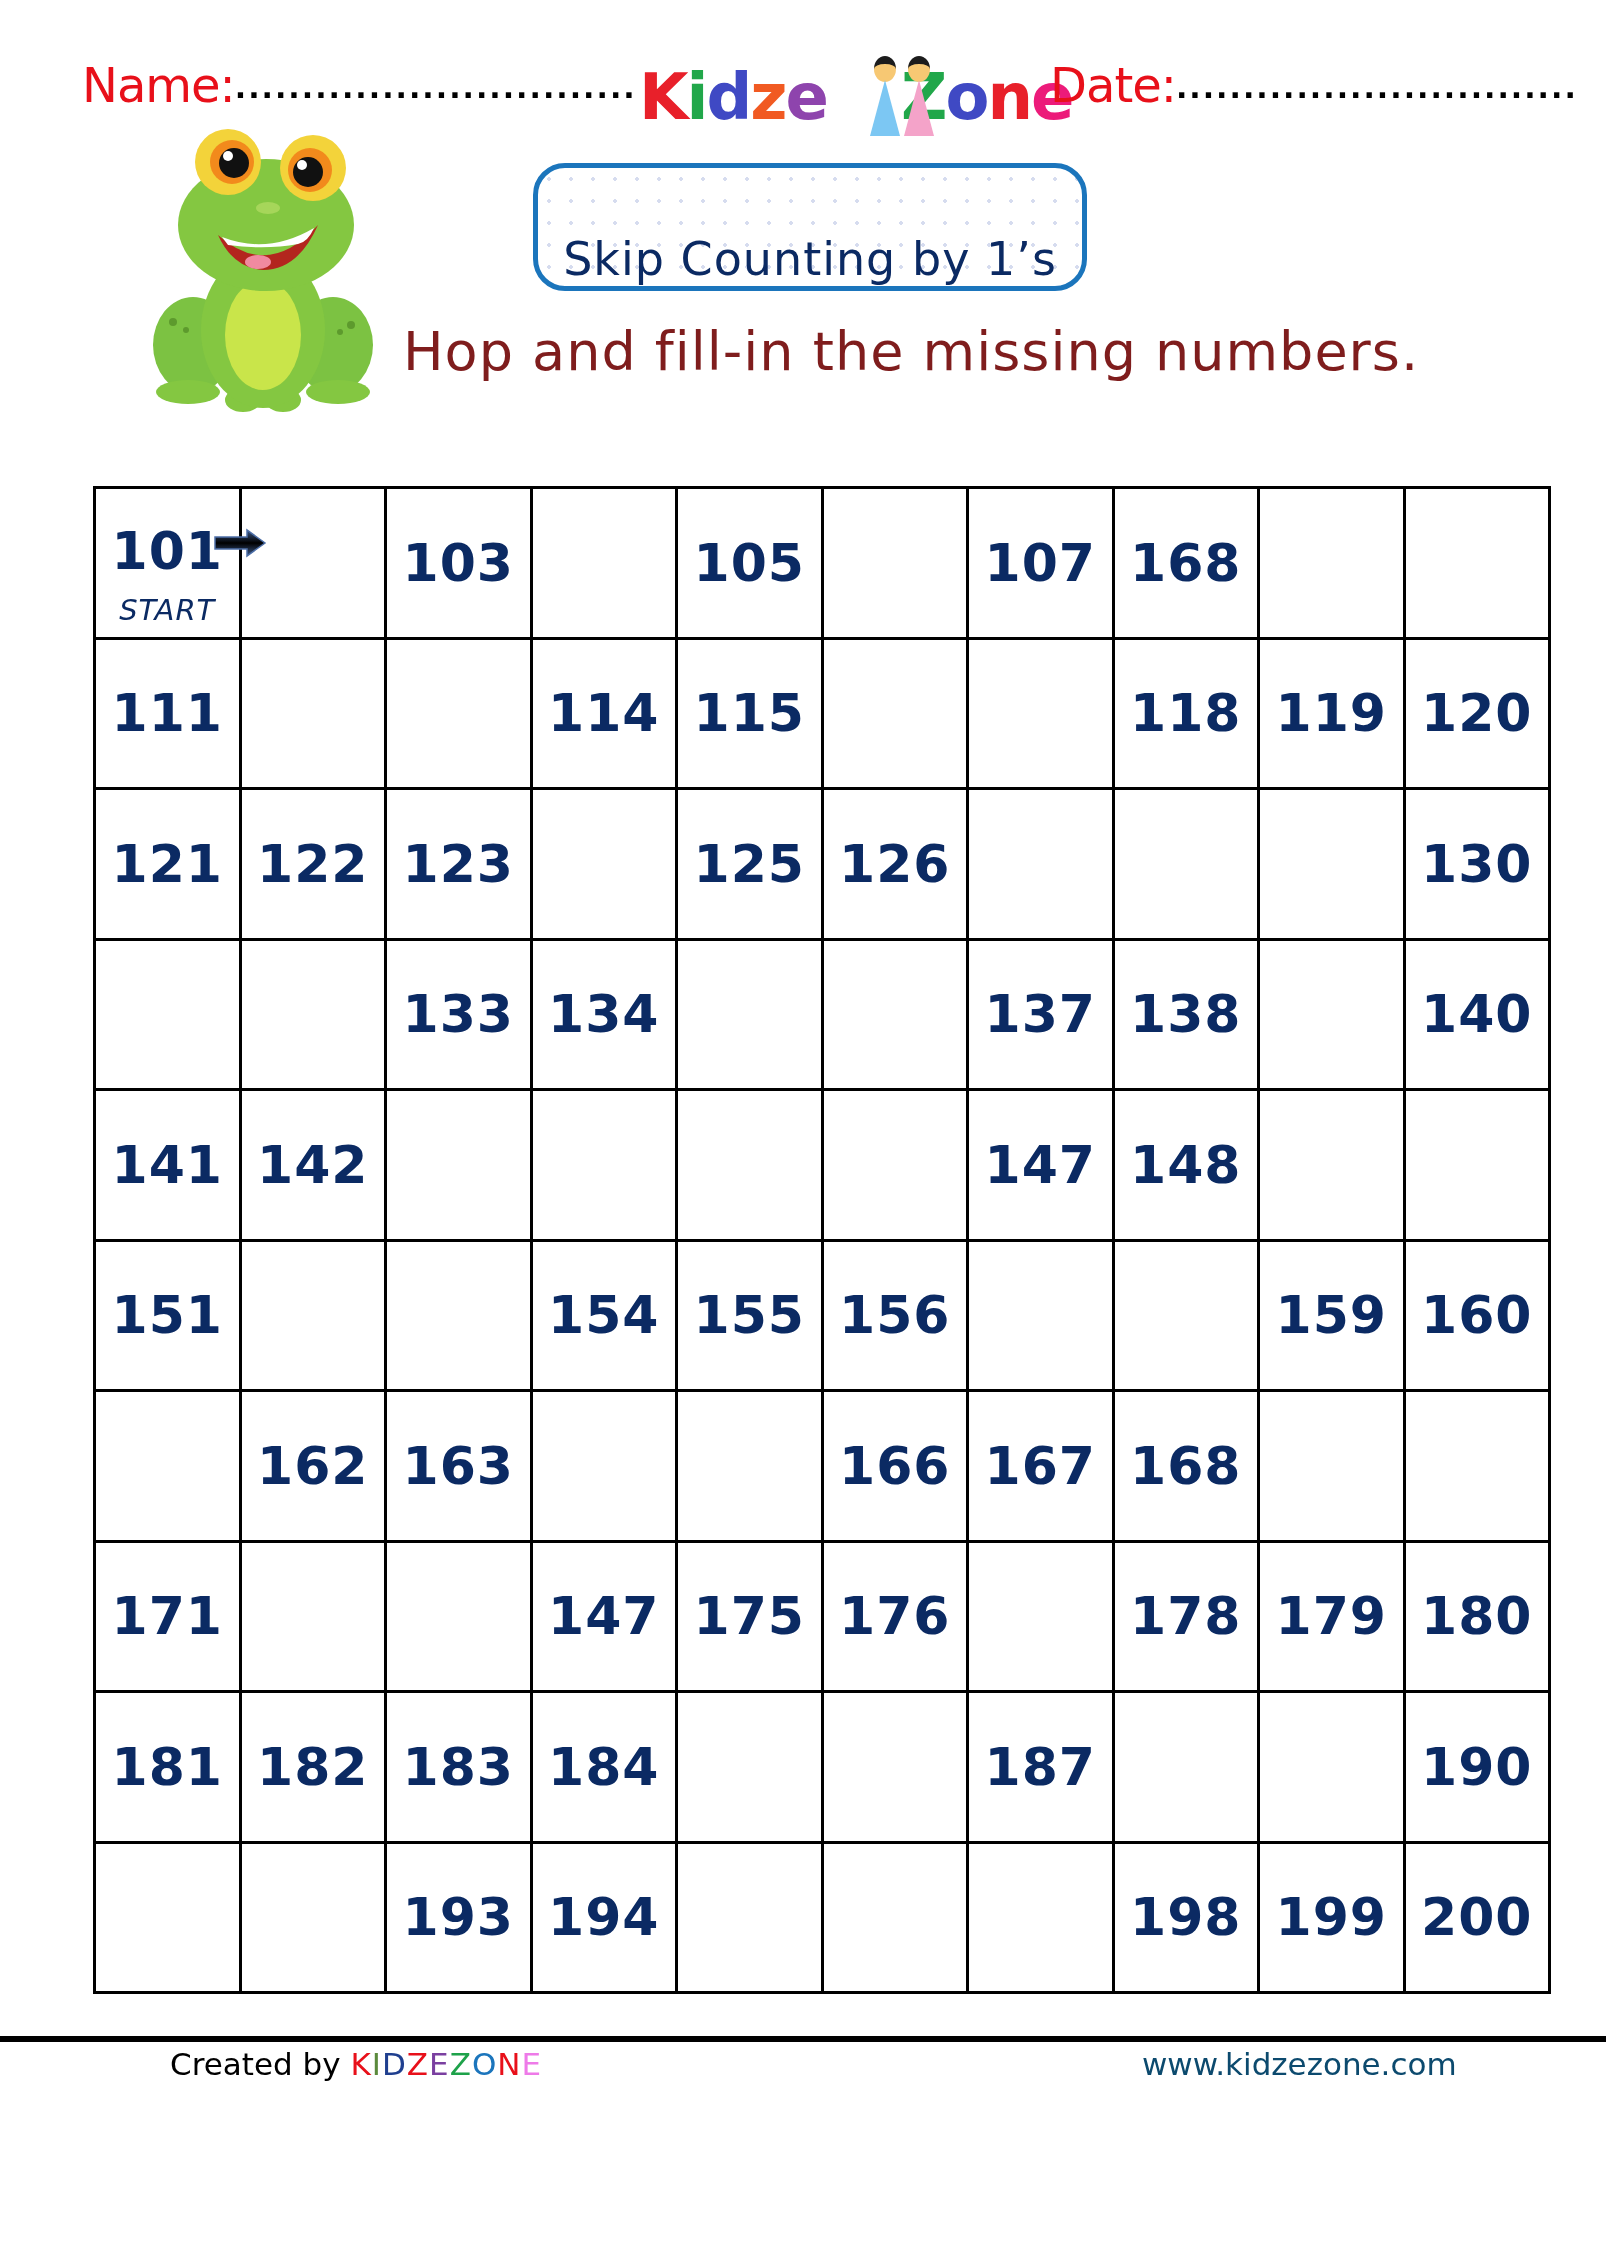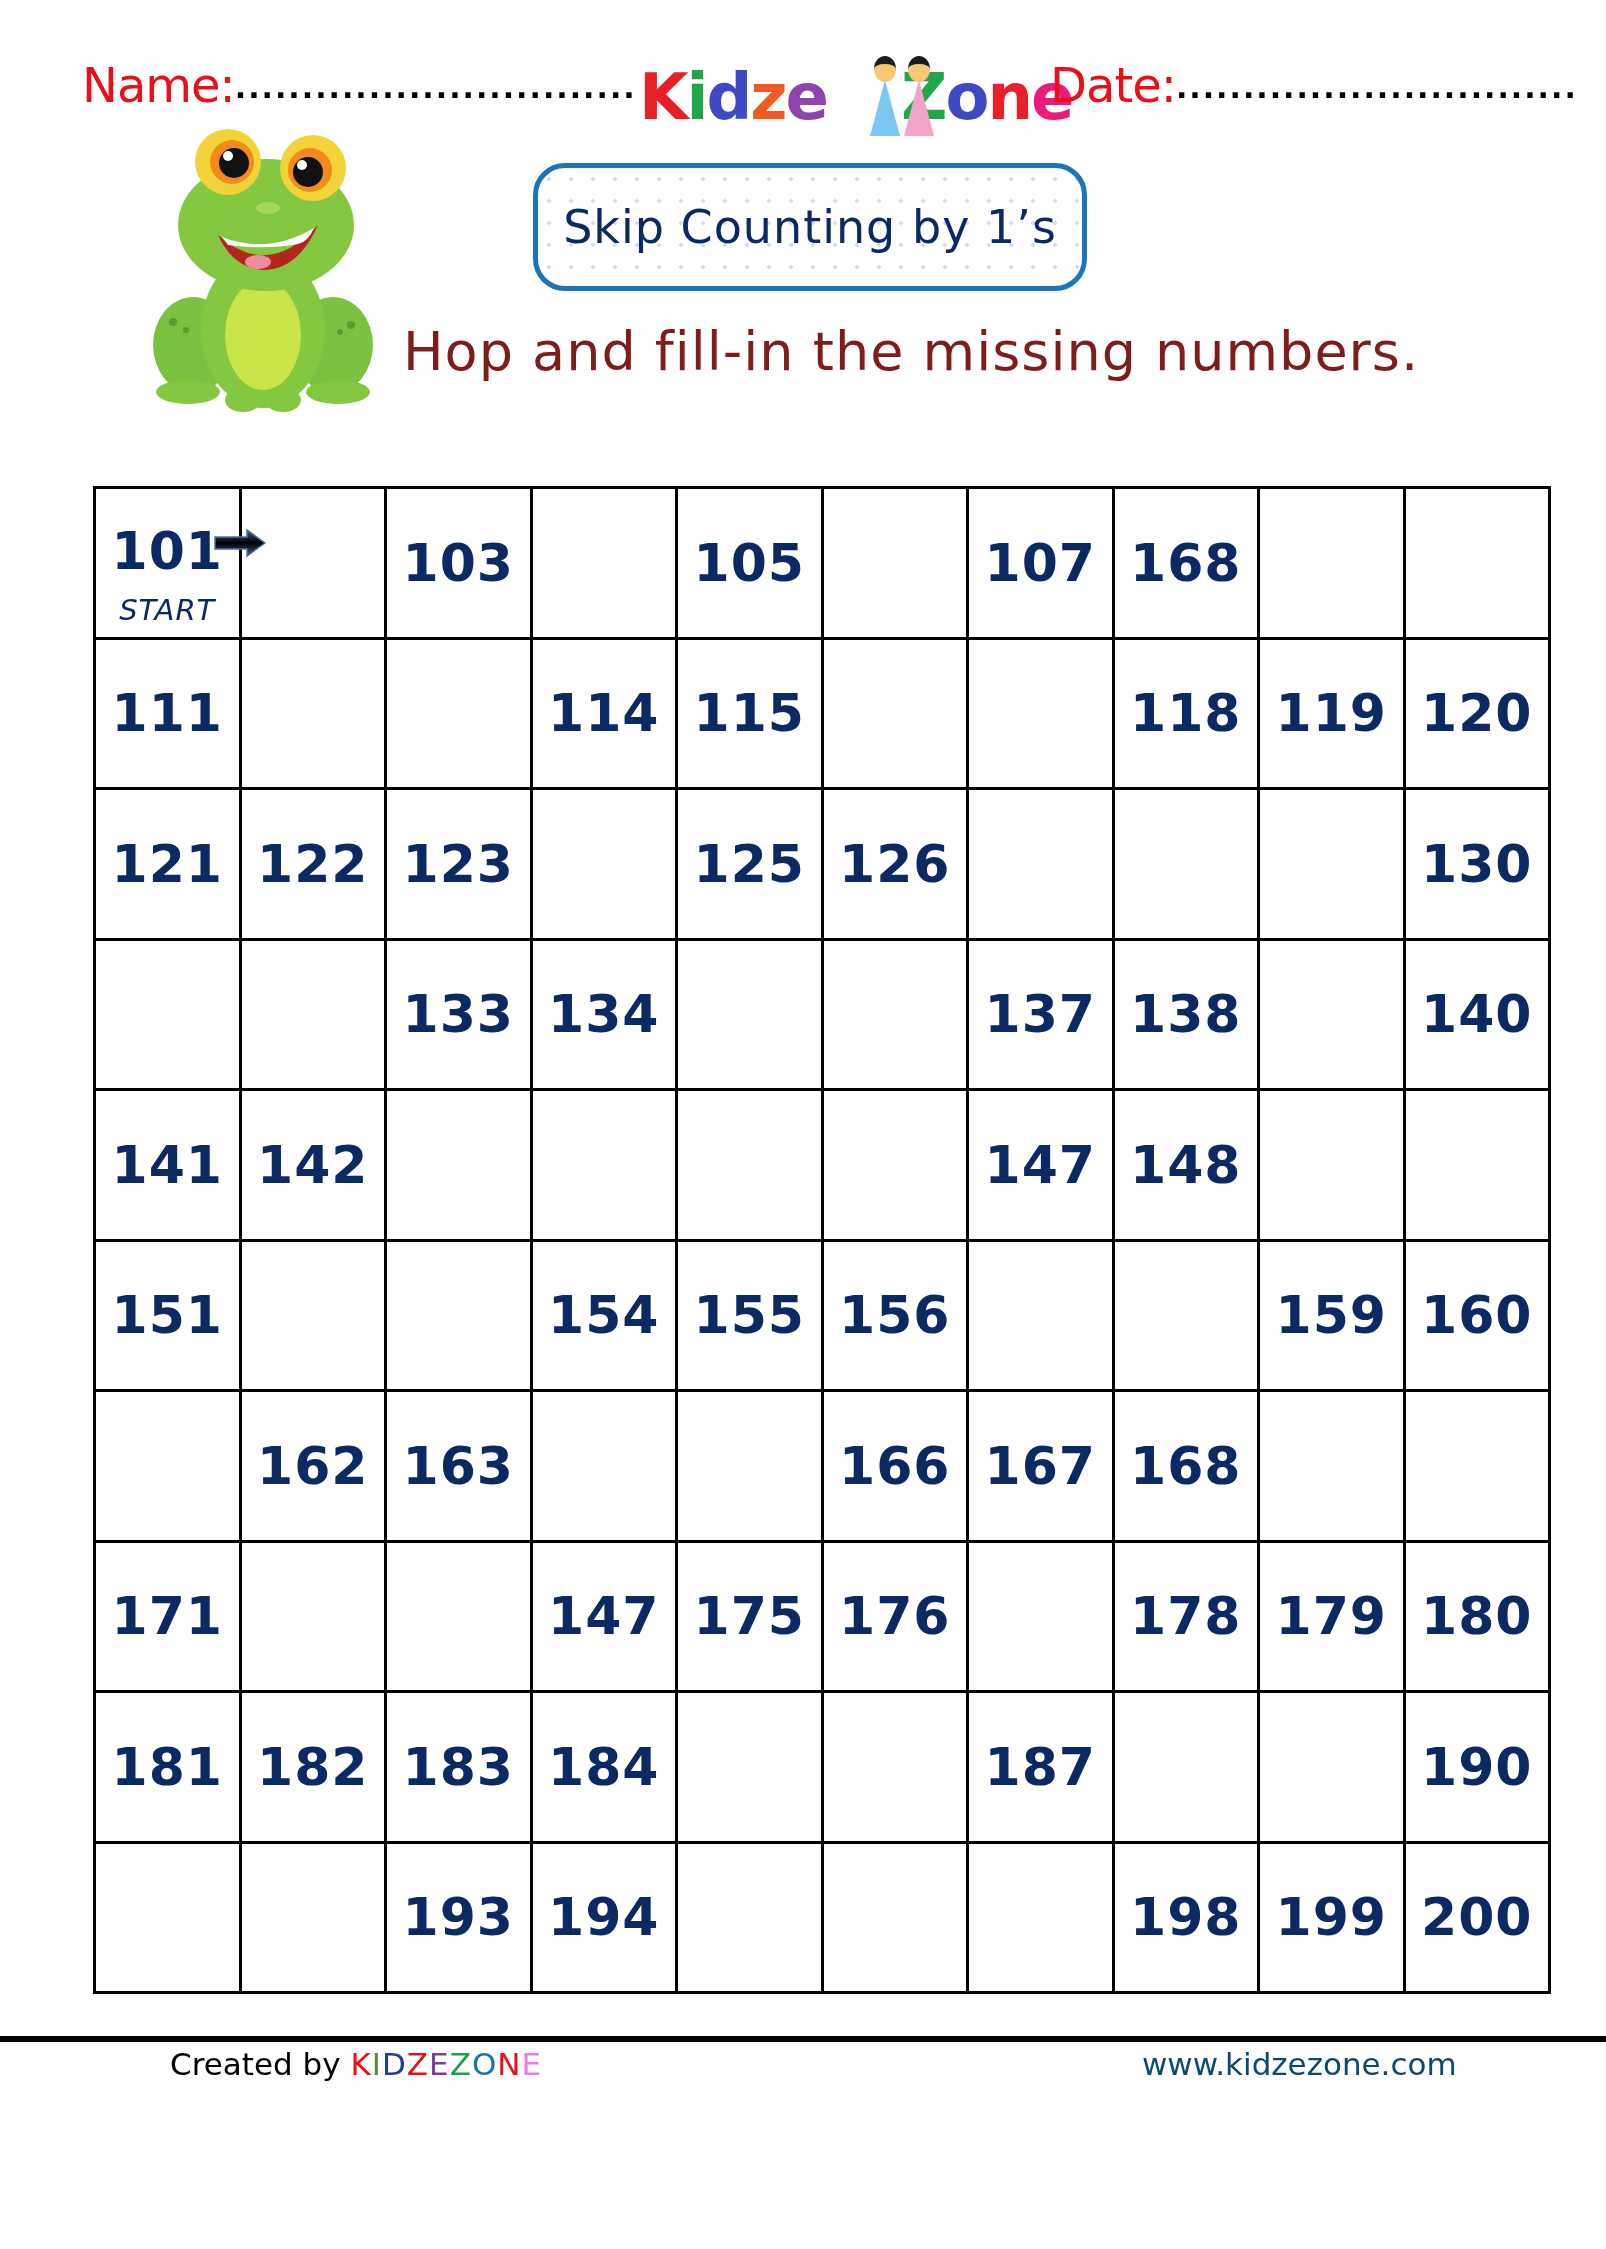--- a/index.html
+++ b/index.html
@@ -29,21 +29,21 @@
 
     
     #frog { position: absolute; left: 148px; top: 120px; width: 230px; height: 300px; }
 
     
     #title-box { position: absolute; left: 533px; top: 163px; width: 554px; height: 128px;
                  border: 5px solid #1b75bc; border-radius: 32px; box-sizing: border-box;
                  background-color: #ffffff;
                  background-image: radial-gradient(#d6dcef 1.6px, transparent 1.8px);
                  background-size: 22px 22px;
-                 display: flex; align-items: center; justify-content: center; }
+                 display: flex; align-items: flex-end; justify-content: center; }
     #title-box span { font-size: 46px; color: #0b2a63; letter-spacing: 1px; }
 
     #instruction { position: absolute; left: 403px; top: 320px; font-size: 54px; color: #7f1d1d;
                    letter-spacing: 1px; white-space: nowrap; }
 
     
     #grid { position: absolute; left: 93px; top: 486px; width: 1425px; height: 1475px;
             border-collapse: collapse; table-layout: fixed; }
     #grid td { border: 3px solid #000; width: 142.5px; height: 147.5px; padding: 0;
                text-align: center; vertical-align: middle; position: relative;

